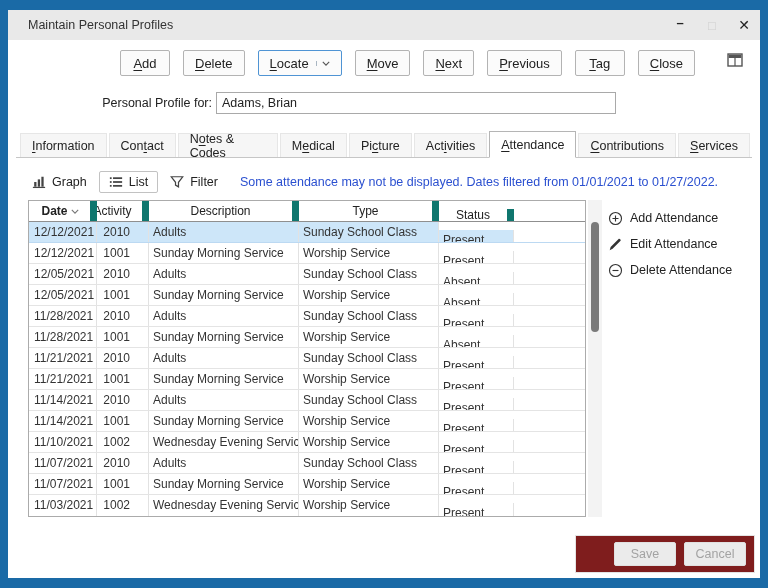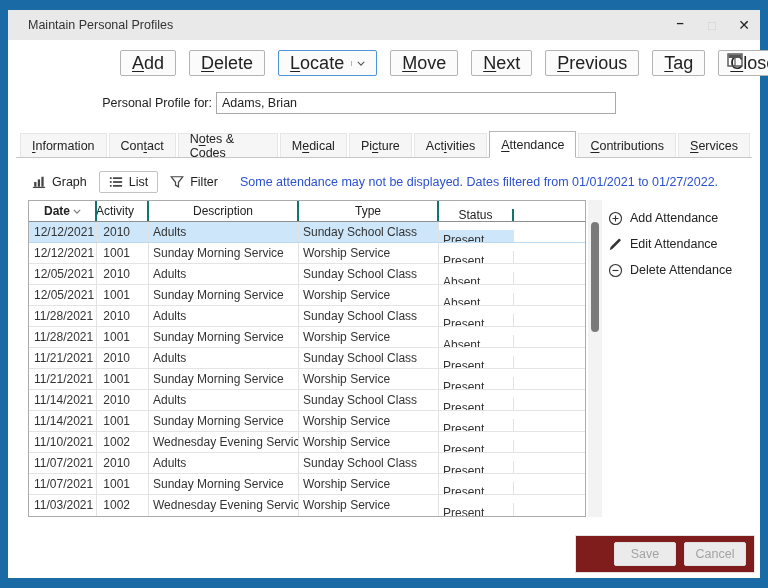--- a/index.html
+++ b/index.html
@@ -13,21 +13,21 @@
   .title { font-size:12.5px; color:#333; }
   .win-controls { margin-left:auto; display:flex; height:100%; }
   .win-btn { width:32px; display:flex; align-items:center; justify-content:center; font-size:13px; color:#222; cursor:default; }
   .win-btn.min { font-weight:bold; padding-bottom:6px; }
   .win-btn.max { color:#cfcfcf; }
   .win-btn.close { font-size:14px; }
 
   
   .toolbar { position:absolute; left:112px; top:40px; display:flex; gap:13px; }
   .tb-btn { appearance:none; background:#fbfbfb; border:1px solid #b3b3b3; border-radius:2px;
-            height:26px; min-width:50px; padding:0 11px; font-size:18px; color:#222;
+            height:26px; min-width:50px; padding:0 11px; font-size:13px; color:#222;
             font-family:inherit; display:flex; align-items:center; justify-content:center; }
   .tb-btn.focused { border:1px solid #4f94d4;text-align:right; }
   .tb-btn .dd { border-left:1px solid #a9b6c2; margin-left:7px; padding-left:5px; display:flex; align-items:center; }
   .corner-icon { position:absolute; left:719px; top:43px; }
 
   
   .profile-row { position:absolute; left:0; top:82px; display:flex; align-items:center; width:752px; }
   .profile-label { width:204px; text-align:right; font-size:12.5px; color:#222; }
   .profile-input { margin-left:4px; width:400px; height:22px; border:1px solid #a9a9a9; font-size:12.5px;
                    color:#222; padding:8px 5px; font-family:inherit; background:#fff; }
@@ -43,21 +43,21 @@
 
   
   .att-toolbar { position:absolute; left:24px; top:159px; height:26px; display:flex; align-items:center; gap:12px; }
   .tool { display:flex; align-items:center; gap:6px; font-size:12.5px; color:#222; }
   .tool.boxed { border:1px solid #c2c2c2; background:#fff; border-radius:2px; padding:3px 9px; }
   .notice { font-size:12.5px; color:#2b50d0; margin-left:10px; white-space:nowrap; }
 
   
   .table { position:absolute; left:20px; top:190px; width:558px; border:1px solid #ababab; background:#fff; }
   .thead { display:flex; height:21px; border-bottom:1px solid #8f8f8f; background:#fff; }
-  .th { font-size:12px; color:#222; line-height:20px; text-align:center; border-right:2px solid #0f766e;
+  .th { font-size:12px; color:#222; line-height:20px; text-align:center; border-right:7px solid #0f766e;
         padding:0 4px; white-space:nowrap; overflow:hidden; display:flex; align-items:center; justify-content:center; gap:3px; }
   .tr { display:flex; height:21px; border-bottom:1px solid #e4e4e4; background:#fff; }
   .tr:last-child { border-bottom:none; }
   .td { font-size:12px; color:#333; line-height:20px; padding:0 4px; border-right:1px solid #e2e2e2;
         white-space:nowrap; overflow:hidden; }
   .c-date { width:68px; padding-left:5px; }
   .c-activity { width:52px; text-align:right; padding-right:18px; }
   .c-description { width:150px; }
   .c-type { width:140px; }
   .c-status { width:75px;margin-top:8px; }

